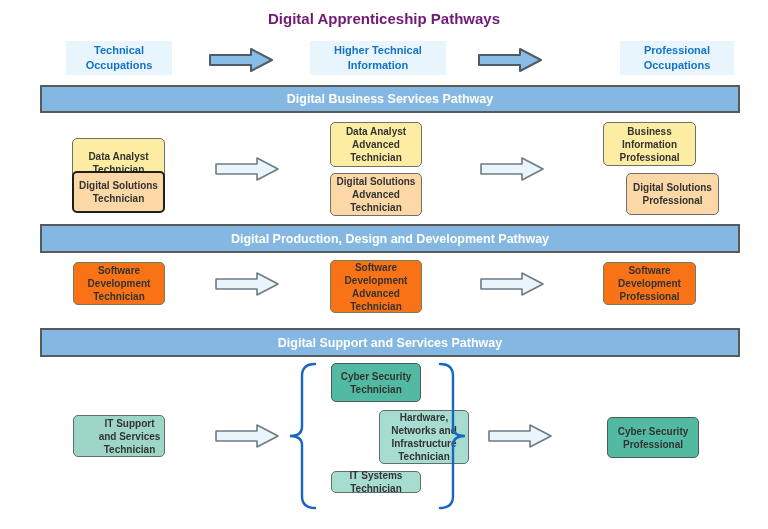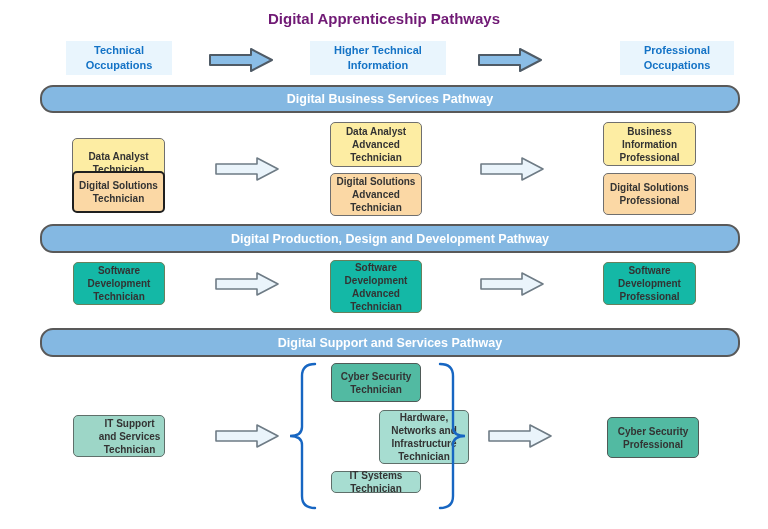--- a/index.html
+++ b/index.html
@@ -11,34 +11,34 @@
   .title{
     left:0;top:10px;width:768px;height:22px;text-align:center;
     font-size:15px;font-weight:bold;color:#701a75;
   }
   .stage-header{
     background:#e9f5fd;color:#1473c6;font-size:11px;font-weight:bold;
     display:flex;align-items:center;justify-content:center;text-align:center;
     line-height:1.35;padding:1px 6px;
   }
   .band{
-    background:#84b8e2;border:2px solid #595959;border-radius:13px;
+    background:#84b8e2;border:2px solid #595959;border-radius:0;
     color:#ffffff;font-size:12.5px;font-weight:bold;
     display:flex;align-items:center;justify-content:center;text-align:center;
   }
   .box{
     border:1.5px solid #6f6f6f;border-radius:5px;
     display:flex;align-items:center;justify-content:center;text-align:center;
     font-size:10px;font-weight:bold;color:#333;line-height:1.3;
     padding:1px 3px;
   }
   .box-yellow{background:#fdeda3;}
   .box-orange{background:#fbd8a5;}
   .border-strong{border:2px solid #1f1f1f;}
-  .box-green{background:#14b8a6;border-color:#68805c;}
+  .box-green{background:#f97316;border-color:#68805c;}
   .box-teal-mid{background:#9dd6c7;border-color:#5f6f6a;}
   .box-teal-light{background:#a7ddd1;border-color:#5f6f6a;}
   .box-teal-dark{background:#52baa2;border-color:#4f5a57;}
   .arrow-svg{display:block;}
 </style>
 </head>
 <body>
 
 <div id="canvas">
 
@@ -68,21 +68,21 @@
   </svg>
 
   <div class="abs box box-yellow" style="left:330px;top:122px;width:92px;height:45px;">Data Analyst Advanced Technician</div>
   <div class="abs box box-orange" style="left:330px;top:173px;width:92px;height:43px;">Digital Solutions Advanced Technician</div>
 
   <svg class="abs arrow-svg" style="left:478px;top:155px;" width="68" height="28" viewBox="0 0 68 28">
     <polygon points="3,9 44,9 44,3 65,14 44,25 44,19 3,19" fill="#eaf4fb" stroke="#6e7b85" stroke-width="1.6" stroke-linejoin="round"></polygon>
   </svg>
 
   <div class="abs box box-yellow" style="left:603px;top:122px;width:93px;height:44px;">Business Information Professional</div>
-  <div class="abs box box-orange" style="left:603px;top:173px;width:93px;height:42px;">Digital Solutions Professional</div>
+  <div class="abs box box-orange" style="left:626px;top:173px;width:93px;height:42px;">Digital Solutions Professional</div>
 
   <div class="abs band" style="left:40px;top:224px;width:700px;height:29px;">Digital Production, Design and Development Pathway</div>
 
   <div class="abs box box-green" style="left:73px;top:262px;width:92px;height:43px;">Software Development Technician</div>
 
   <svg class="abs arrow-svg" style="left:213px;top:270px;" width="68" height="28" viewBox="0 0 68 28">
     <polygon points="3,9 44,9 44,3 65,14 44,25 44,19 3,19" fill="#eaf4fb" stroke="#6e7b85" stroke-width="1.6" stroke-linejoin="round"></polygon>
   </svg>
 
   <div class="abs box box-green" style="left:330px;top:260px;width:92px;height:53px;">Software Development Advanced Technician</div>

